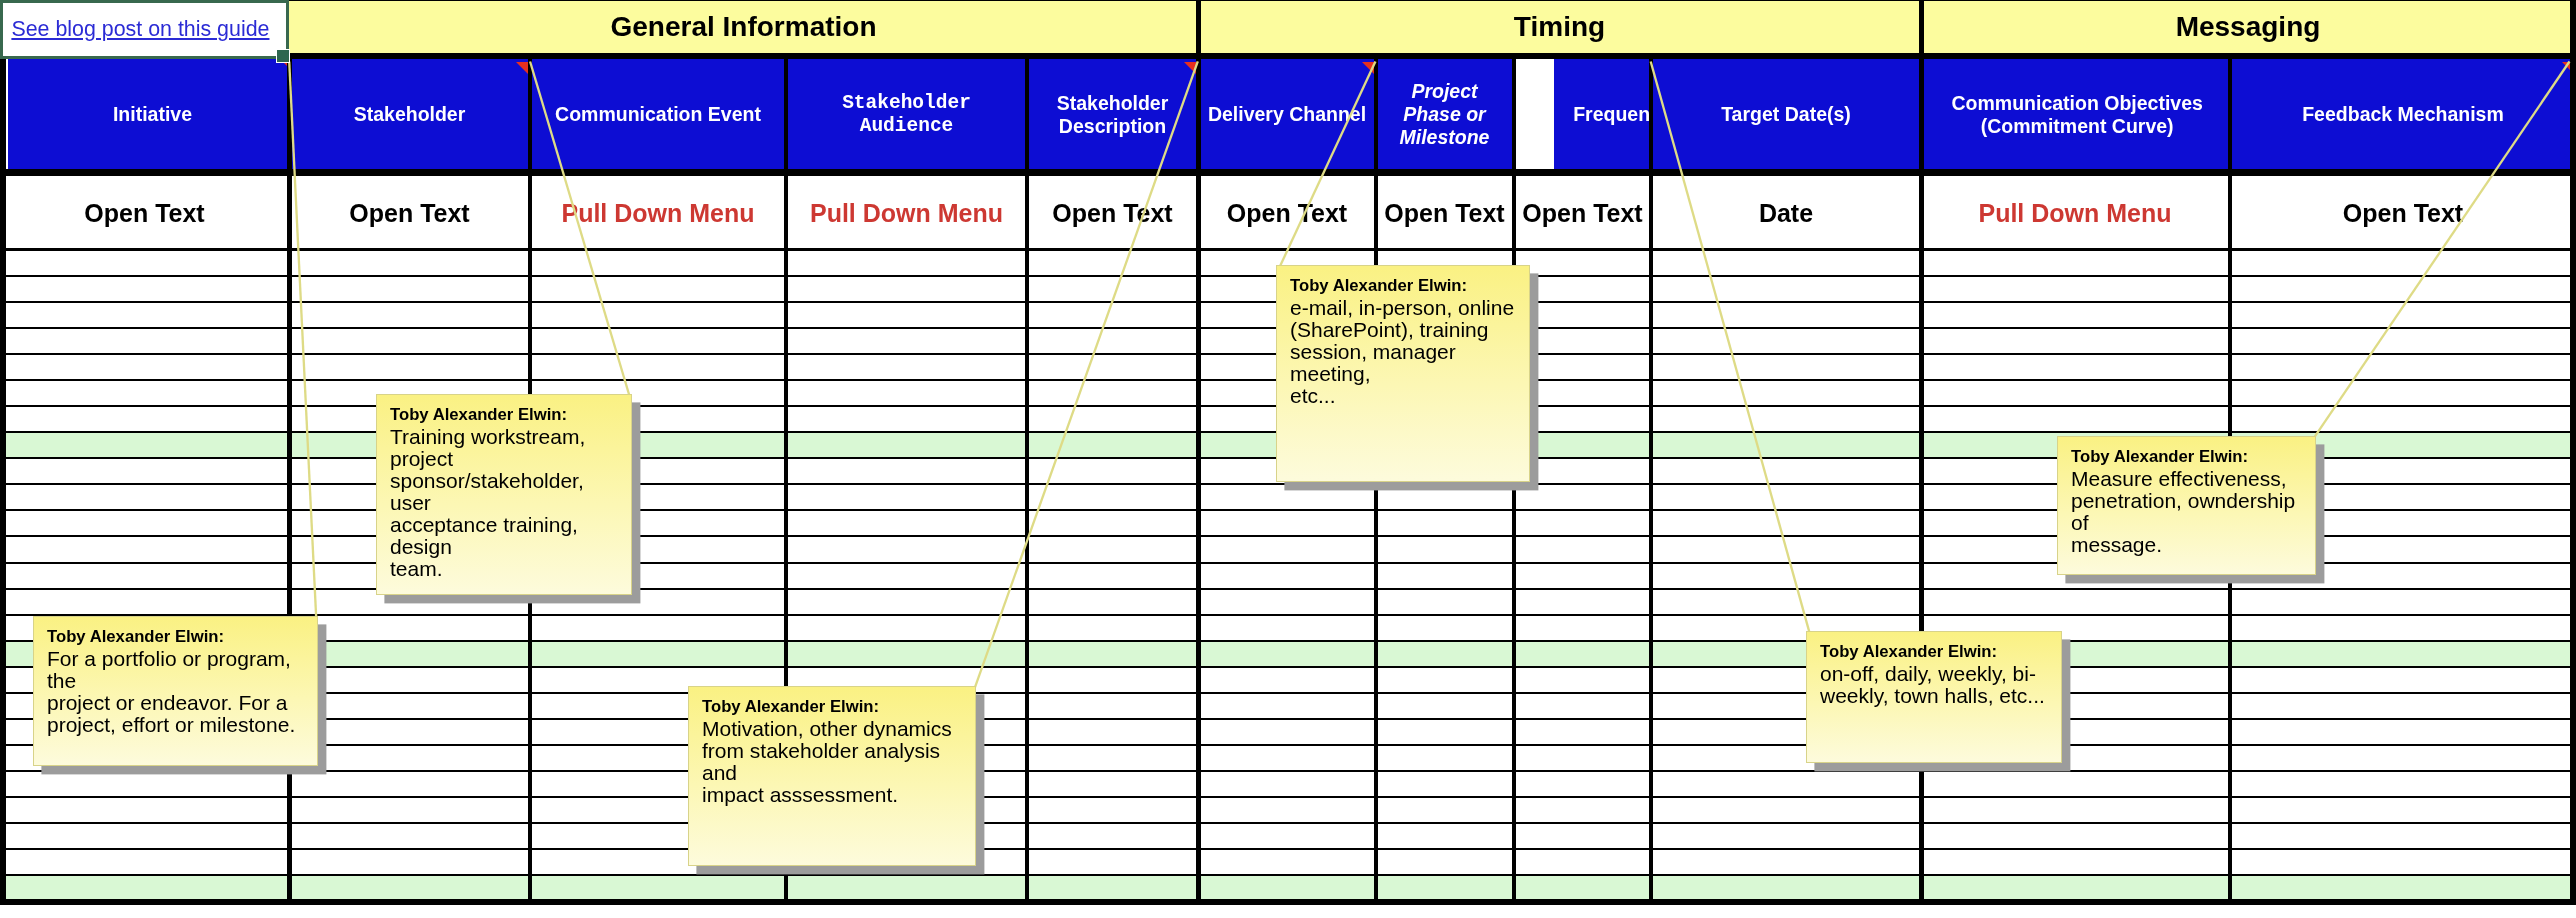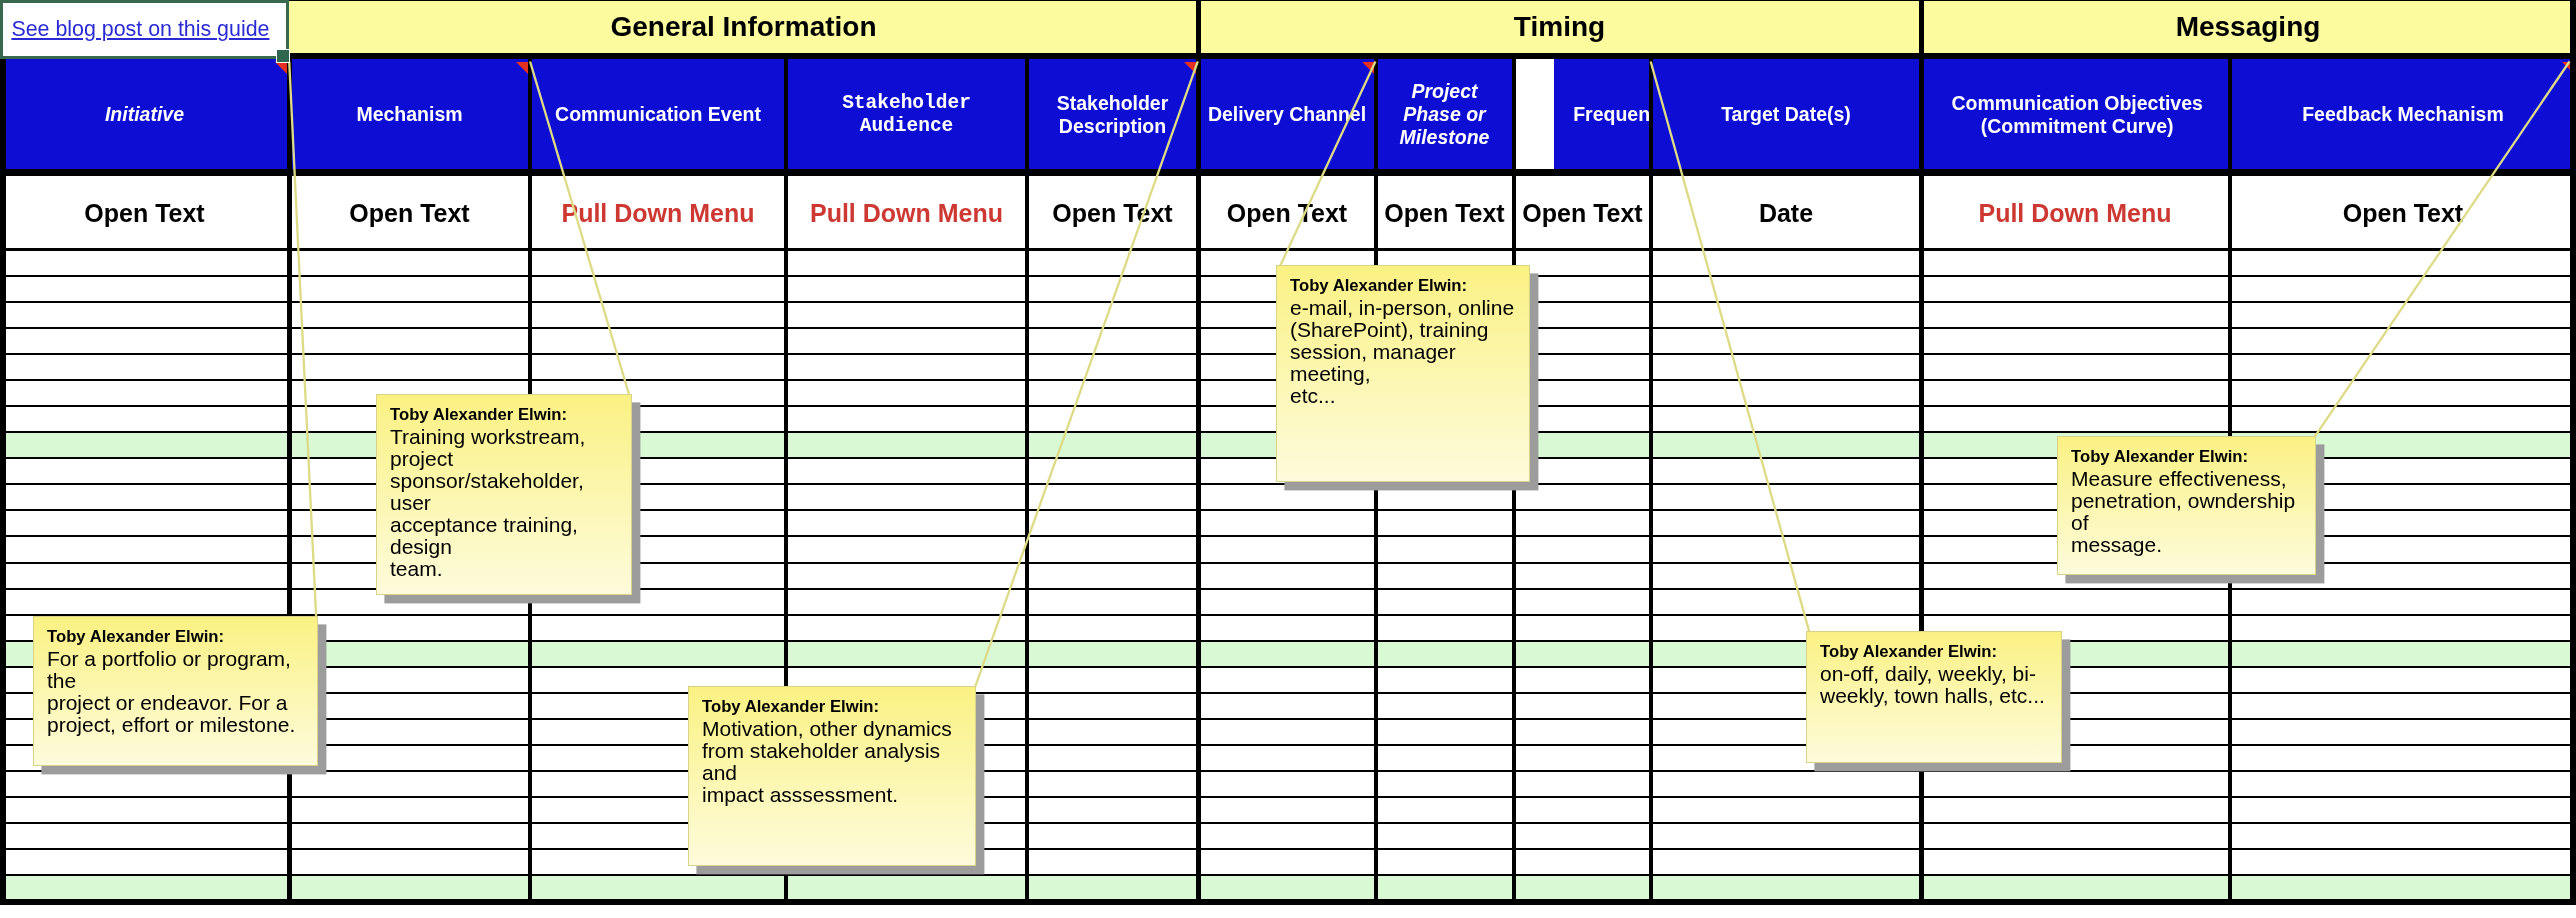--- a/index.html
+++ b/index.html
@@ -76,29 +76,29 @@
       <div class="brow green" style="top: 642px; height: 26px;"></div>
       <div class="brow" style="top: 668px; height: 26px;"></div>
       <div class="brow" style="top: 694px; height: 26px;"></div>
       <div class="brow" style="top: 720px; height: 26px;"></div>
       <div class="brow" style="top: 746px; height: 26px;"></div>
       <div class="brow" style="top: 772px; height: 26px;"></div>
       <div class="brow" style="top: 798px; height: 26px;"></div>
       <div class="brow" style="top: 824px; height: 26px;"></div>
       <div class="brow" style="top: 850px; height: 26px;"></div>
       <div class="brow green" style="top: 876px; height: 26px;"></div>
-      <div class="hcell" style="left: 0px; width: 289px; font-style: italic;">
+      <div class="hcell" style="left: 8px; width: 289px;">
         <span>Initiative</span>
         <div class="tri"></div>
       </div>
       <div class="tcell" style="left: 0px; width: 289px;">
         <span>Open Text</span>
       </div>
       <div class="hcell" style="left: 289px; width: 241px;">
-        <span>Mechanism</span>
+        <span>Stakeholder</span>
         <div class="tri"></div>
       </div>
       <div class="tcell" style="left: 289px; width: 241px;">
         <span>Open Text</span>
       </div>
       <div class="hcell" style="left: 530px; width: 256px;">
         <span>Communication Event</span>
       </div>
       <div class="tcell pull" style="left: 530px; width: 256px;">
         <span>Pull Down Menu</span>

